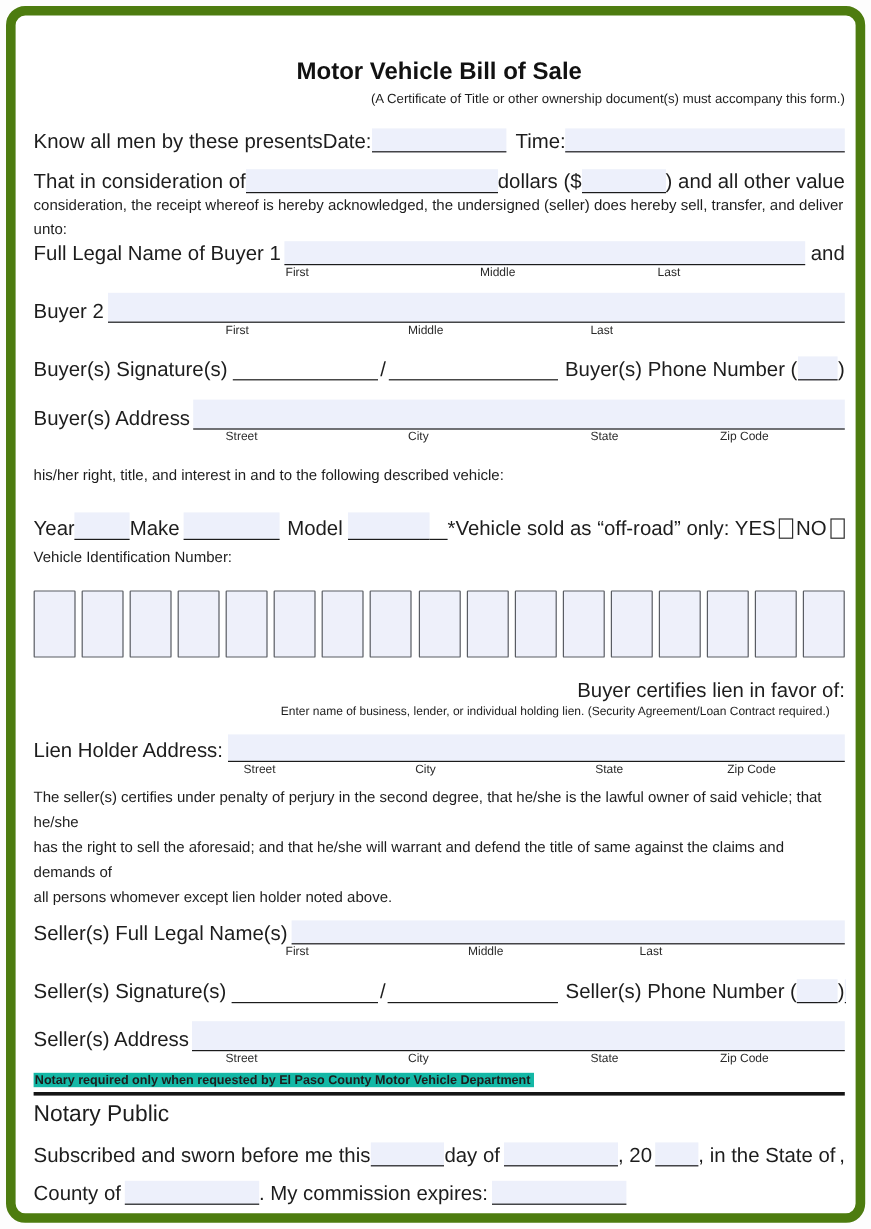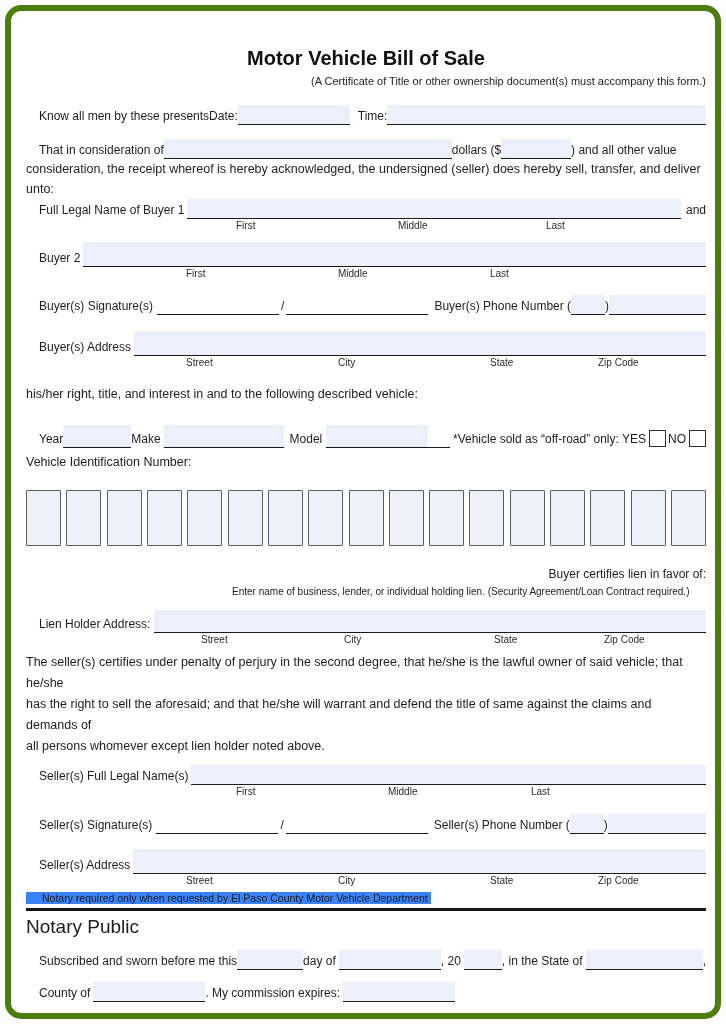--- a/index.html
+++ b/index.html
@@ -2,40 +2,40 @@
 <html><head>
 <meta charset="utf-8">
 <style>
   html,body{margin:0;padding:0;}
   body{
     width:726px;height:1024px;position:relative;background:#fdfdfd;
     font-family:"Liberation Sans",sans-serif;color:#1d1d1d;
     -webkit-font-smoothing:antialiased;
   }
   .frame{
-    position:absolute;inset:5px;border:6px solid #4d7c0f;border-radius:16px;
+    position:absolute;inset:5px;border:8px solid #4d7c0f;border-radius:16px;
     background:#ffffff;
   }
   .content{position:absolute;left:15px;right:9px;top:0;}
   .title{margin-top:36px;text-align:center;font-size:20px;font-weight:bold;color:#111;}
   .subtitle{margin-top:5px;text-align:right;font-size:11px;}
-  .row{display:flex;align-items:flex-end;font-size:12px;line-height:16px;margin-left:13px;}
+  .row{display:flex;align-items:flex-end;font-size:17px;line-height:16px;}
   .lbl{white-space:nowrap;padding-bottom:1px;}
   .f{border-bottom:1.6px solid #1b1b1b;background:#edf0fb;height:19px;display:inline-block;}
   .b{border-bottom:1.6px solid #1b1b1b;height:19px;display:inline-block;}
   .grow{flex:1;}
   .sublabels{position:relative;height:13px;font-size:10px;color:#2a2a2a;}
   .sublabels span{position:absolute;top:1px;}
   .para{font-size:12.5px;line-height:20px;}
   .cb{width:15px;height:15px;border:1.6px solid #2f2f2f;background:#fff;display:inline-block;margin:0 0 1px 3px;}
   .vin-row{display:flex;justify-content:space-between;margin-top:18px;}
   .vin-box{width:33px;height:54px;background:#eef0fa;border:1.7px solid #595c63;border-radius:1px;}
   .caption{font-size:10px;margin-left:206px;margin-top:2px;}
   .notary-note{border-bottom:3px solid #151515;padding-bottom:2px;margin-top:1px;}
-  .notary-note span{background:#3b82f6;font-weight:normal;font-size:10.5px;padding:0 3px 0 16px;}
+  .notary-note span{background:#14b8a6;font-weight:bold;font-size:10.5px;padding:0 3px 0 1px;}
   .notary-head{margin-top:5px;font-size:19px;}
 </style>
 </head>
 <body>
 
 <div class="frame">
 <div class="content">
 
   <div class="title">Motor Vehicle Bill of Sale</div>
   <div class="subtitle">(A Certificate of Title or other ownership document(s) must accompany this form.)</div>

